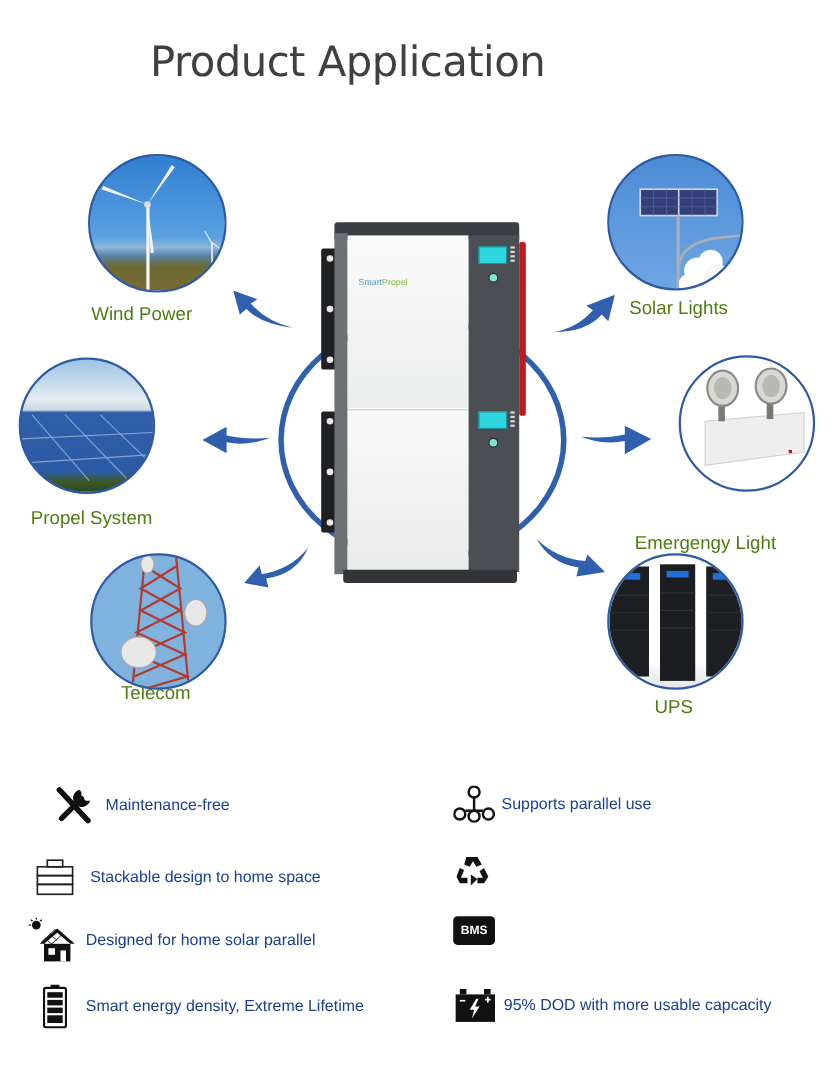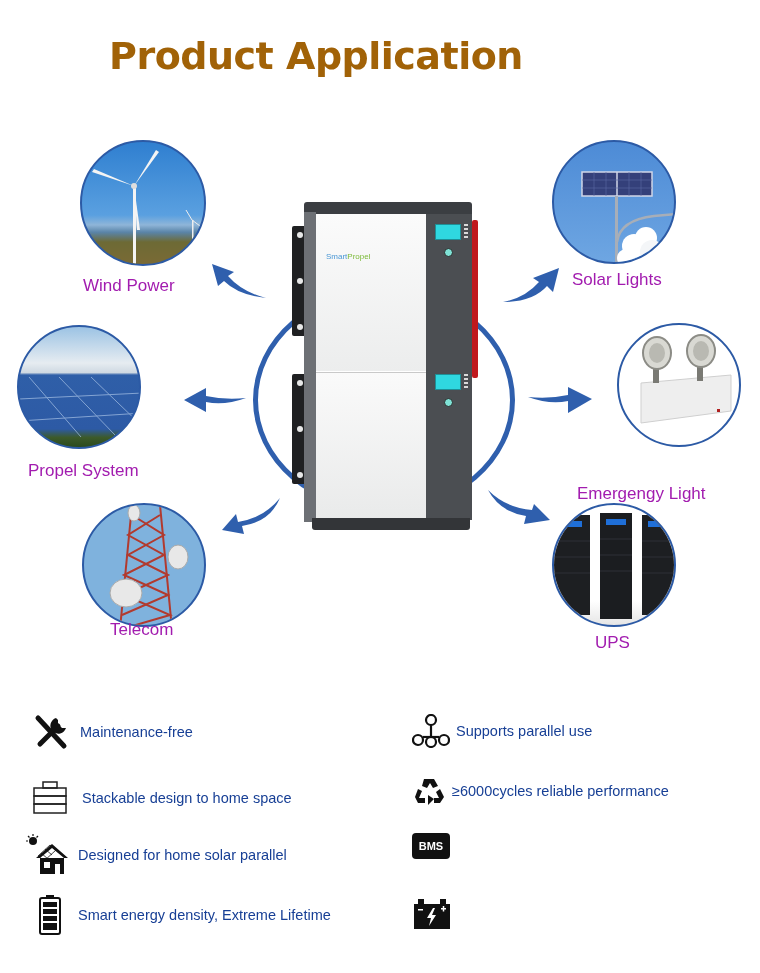--- a/index.html
+++ b/index.html
@@ -1,22 +1,22 @@
 <!DOCTYPE html>
 <html><head>
   <meta charset="utf-8">
   <style>
     * { box-sizing: border-box; margin: 0; padding: 0; }
     html, body { width: 760px; height: 973px; background: #ffffff; overflow: hidden; }
     body { position: relative; font-family: "Liberation Sans", sans-serif; }
 
     .title {
       position: absolute; left: 0; top: 34px; width: 632px; text-align: center;
-      font-family: "DejaVu Sans", sans-serif; font-weight: bold; font-size: 38px;
-      color: #a16207; letter-spacing: -0.5px;
+      font-family: "DejaVu Sans", sans-serif; font-weight: normal; font-size: 38px;
+      color: #404040; letter-spacing: -0.5px;
     }
 
     
     .ring {
       position: absolute; left: 253px; top: 288px; width: 262px; height: 224px;
       border: 5px solid #2f5fad; border-radius: 50%;
     }
 
     
     .battery { position: absolute; left: 292px; top: 202px; width: 200px; height: 330px; }
@@ -44,21 +44,21 @@
     .logo { position: absolute; left: 34px; top: 22px; font-size: 8px; color: #4a97d5; margin-top: 28px; }
     .logo b { color: #7dbb3a; font-weight: normal; }
 
     
     .app { position: absolute; }
     .circle {
       position: absolute; width: 126px; height: 126px; border-radius: 50%;
       border: 2px solid #2c5aa5; overflow: hidden;
     }
     .app-label {
-      position: absolute; white-space: nowrap; font-size: 17px; color: #a21caf;
+      position: absolute; white-space: nowrap; font-size: 17px; color: #4d7c0f;
     }
 
     .arrow { position: absolute; }
 
     
     .feature { position: absolute; display: flex; align-items: center; }
     .feature .ficon { width: 40px; height: 40px; display: flex; align-items: center; justify-content: center; margin-right: 8px; }
     .feature .ftext { font-size: 14.5px; color: #173f95; line-height: 18px; }
   </style>
 </head>
@@ -230,21 +230,21 @@
 <svg class="arrow" style="left:503px;top:268px;" width="56" height="36" viewBox="0 0 56 36">
   <path d="M0 34 Q22 30 36 14 L30 10 L56 0 L50 24 L44 18 Q30 34 0 34 Z" fill="#2f5fad"></path>
 </svg>
 <svg class="arrow" style="left:528px;top:387px;" width="64" height="30" viewBox="0 0 64 30">
   <path d="M0 10 Q22 18 40 14 L40 26 L64 12 L40 0 L40 8 Q22 12 0 10 Z" fill="#2f5fad"></path>
 </svg>
 <svg class="arrow" style="left:488px;top:490px;" width="62" height="40" viewBox="0 0 62 40">
   <path d="M0 0 Q12 22 38 26 L36 34 L62 30 L46 14 L44 20 Q18 18 0 0 Z" fill="#2f5fad"></path>
 </svg>
 
-<div class="feature" style="left:32px;top:712px;">
+<div class="feature" style="left:48px;top:712px;">
   <div class="ficon">
     <svg width="36" height="36" viewBox="0 0 36 36">
       <line x1="4" y1="4" x2="30" y2="32" stroke="#111" stroke-width="5" stroke-linecap="round"></line>
       <line x1="6" y1="30" x2="24" y2="12" stroke="#111" stroke-width="5" stroke-linecap="round"></line>
       <path d="M22 4 A8 8 0 1 0 32 14 L28 14 L24 10 L24 6 Z" fill="#111"></path>
     </svg>
   </div>
   <div class="ftext">Maintenance-free</div>
 </div>
 
@@ -318,34 +318,34 @@
   <div class="ficon" style="width:32px;height:34px;margin-right:6px;">
     <svg width="32" height="32" viewBox="0 0 32 32">
       <g fill="#111">
         <polygon points="10,4 20,4 24,11 19,13 16,8 13,13 8,11"></polygon>
         <polygon points="26,14 30,22 26,28 20,28 20,23 25,23 22,17"></polygon>
         <polygon points="4,14 8,16 5,23 11,23 11,28 4,28 1,22"></polygon>
         <polygon points="14,20 20,24 14,30"></polygon>
       </g>
     </svg>
   </div>
-  <div class="ftext">≥6000cycles reliable performance</div>
 </div>
 
 <div class="feature" style="left:412px;top:833px;">
   <div class="ficon" style="width:38px;height:26px;background:#111;border-radius:4px;margin-right:6px;">
     <span style="color:#fff;font-weight:bold;font-size:11px;font-family:'Liberation Sans',sans-serif;">BMS</span>
   </div>
 </div>
 
 <div class="feature" style="left:414px;top:898px;">
   <div class="ficon" style="width:36px;height:32px;margin-right:8px;">
     <svg width="36" height="30" viewBox="0 0 36 30">
       <rect x="4" y="0" width="6" height="5" fill="#111"></rect>
       <rect x="26" y="0" width="6" height="5" fill="#111"></rect>
       <rect x="0" y="5" width="36" height="25" fill="#111"></rect>
       <rect x="4" y="10" width="5" height="1.5" fill="#fff"></rect>
       <rect x="27" y="9" width="5" height="1.5" fill="#fff"></rect>
       <rect x="28.75" y="7" width="1.5" height="5.5" fill="#fff"></rect>
       <polygon points="19,9 13,19 17,19 15,27 22,16 18,16 21,9" fill="#fff"></polygon>
     </svg>
   </div>
+  <div class="ftext">95% DOD with more usable capcacity</div>
 </div>
 
 </body></html>

